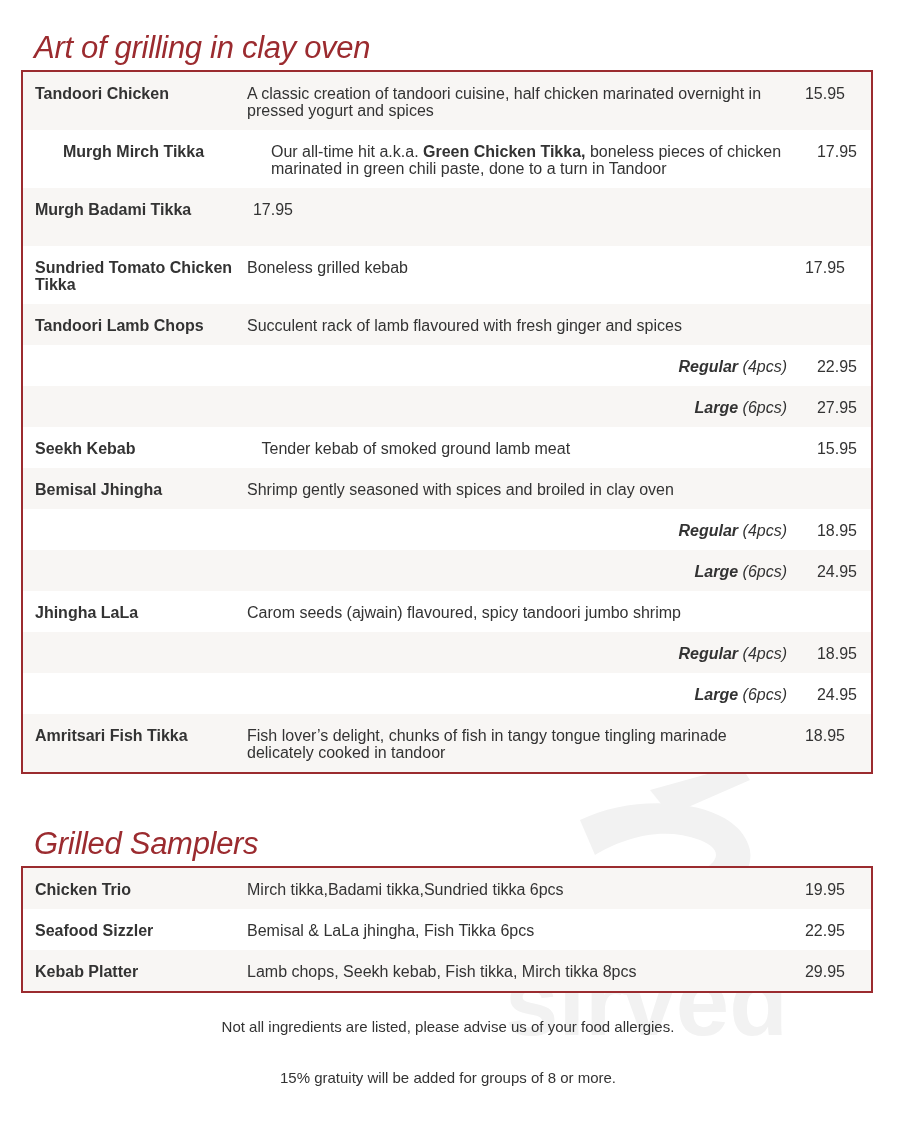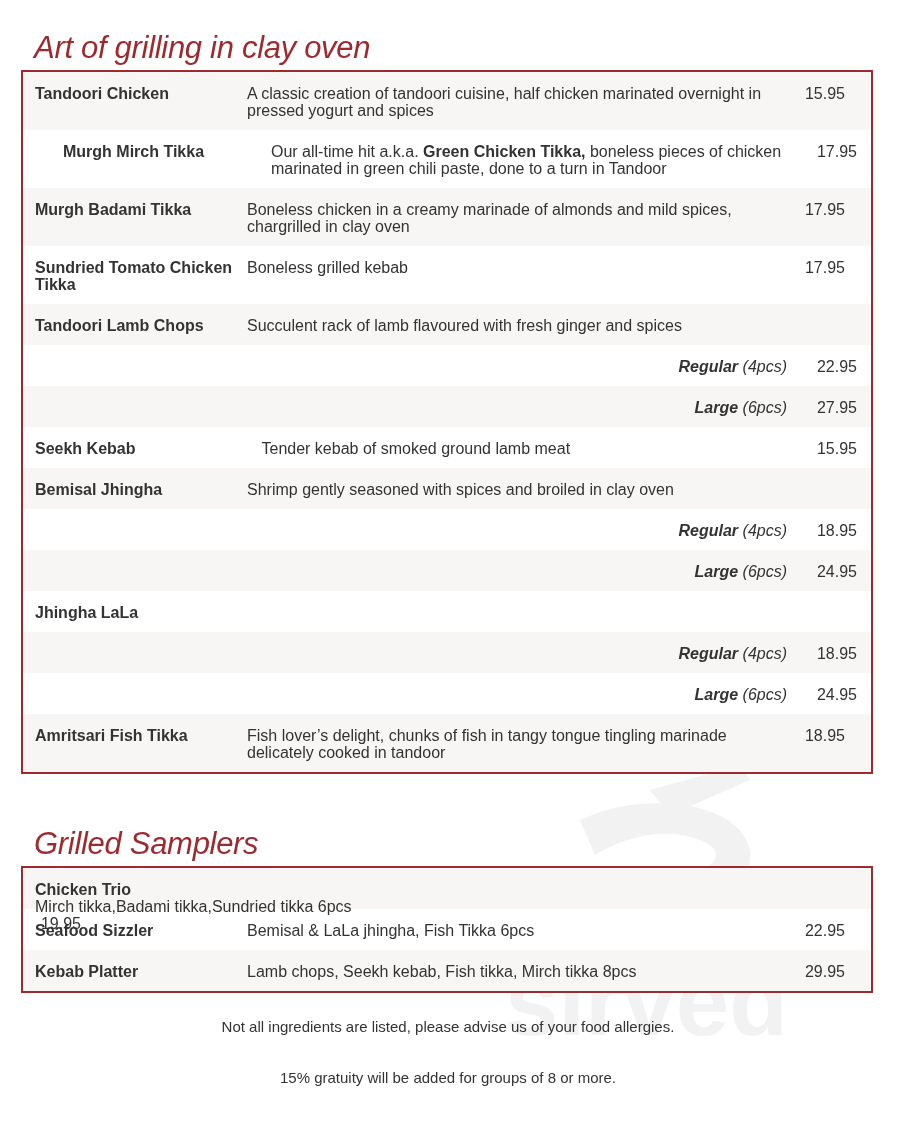--- a/index.html
+++ b/index.html
@@ -56,21 +56,20 @@
       <div class="desc"><span>A classic creation of tandoori cuisine, half chicken marinated overnight in pressed yogurt and spices</span><b></b><span></span></div>
       <div class="price">15.95</div>
     </div>
     <div class="row" style="height: 58px; padding-left: 28px;">
       <div class="name">Murgh Mirch Tikka</div>
       <div class="desc"><span>Our all-time hit a.k.a. </span><b>Green Chicken Tikka,</b><span> boneless pieces of chicken marinated in green chili paste, done to a turn in Tandoor</span></div>
       <div class="price">17.95</div>
     </div>
     <div class="row alt" style="height: 58px;">
       <div class="name">Murgh Badami Tikka</div>
-      <div class="desc"><span>Boneless chicken in a creamy marinade of almonds and mild spices, chargrilled in clay oven</span><b></b><span></span></div>
       <div class="price">17.95</div>
     </div>
     <div class="row" style="height: 58px;">
       <div class="name">Sundried Tomato Chicken Tikka</div>
       <div class="desc"><span>Boneless grilled kebab</span><b></b><span></span></div>
       <div class="price">17.95</div>
     </div>
     <div class="row alt" style="height: 41px;">
       <div class="name">Tandoori Lamb Chops</div>
       <div class="desc"><span>Succulent rack of lamb flavoured with fresh ginger and spices</span><b></b><span></span></div>
@@ -97,40 +96,41 @@
     <div class="row" style="height: 41px;">
       <div class="size"><span class="size-label">Regular</span> <span class="size-count">(4pcs)</span></div>
       <div class="price">18.95</div>
     </div>
     <div class="row alt" style="height: 41px;">
       <div class="size"><span class="size-label">Large</span> <span class="size-count">(6pcs)</span></div>
       <div class="price">24.95</div>
     </div>
     <div class="row" style="height: 41px;">
       <div class="name">Jhingha LaLa</div>
+      <div class="desc"><span>Carom seeds (ajwain) flavoured, spicy tandoori jumbo shrimp</span><b></b><span></span></div>
       <div class="price"></div>
     </div>
     <div class="row alt" style="height: 41px;">
       <div class="size"><span class="size-label">Regular</span> <span class="size-count">(4pcs)</span></div>
       <div class="price">18.95</div>
     </div>
     <div class="row" style="height: 41px;">
       <div class="size"><span class="size-label">Large</span> <span class="size-count">(6pcs)</span></div>
       <div class="price">24.95</div>
     </div>
     <div class="row alt" style="height: 58px;">
       <div class="name">Amritsari Fish Tikka</div>
       <div class="desc"><span>Fish lover’s delight, chunks of fish in tangy tongue tingling marinade delicately cooked in tandoor</span><b></b><span></span></div>
       <div class="price">18.95</div>
     </div>
   </div>
 
 <h1 class="section-title" style="top:814px;">Grilled Samplers</h1>
 <div class="menu-box" style="top:866px;" id="box1">
-    <div class="row alt" style="height: 41px; flex-direction: column;">
+    <div class="row alt" style="height: 41px;">
       <div class="name">Chicken Trio</div>
       <div class="desc"><span>Mirch tikka,Badami tikka,Sundried tikka 6pcs</span><b></b><span></span></div>
       <div class="price">19.95</div>
     </div>
     <div class="row" style="height: 41px;">
       <div class="name">Seafood Sizzler</div>
       <div class="desc"><span>Bemisal &amp; LaLa jhingha, Fish Tikka 6pcs</span><b></b><span></span></div>
       <div class="price">22.95</div>
     </div>
     <div class="row alt" style="height: 41px;">

